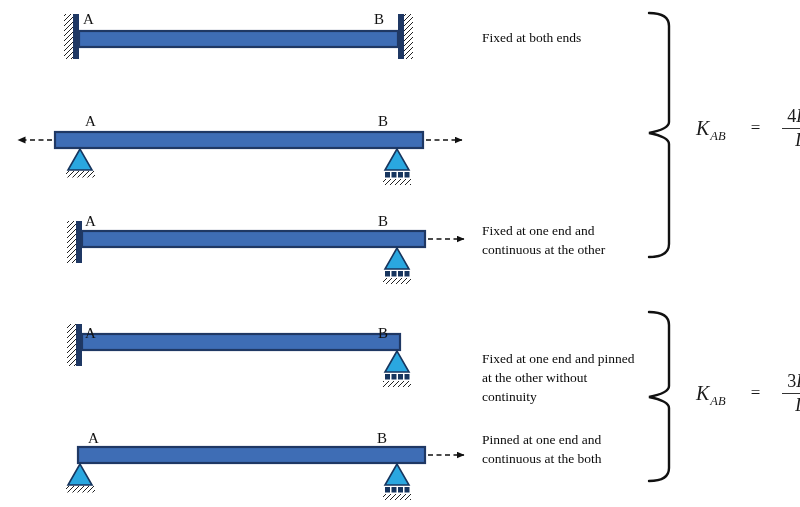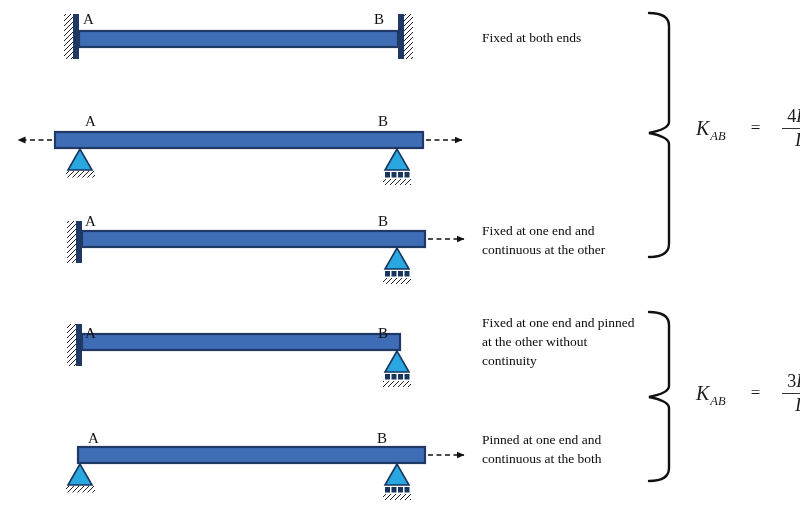--- a/index.html
+++ b/index.html
@@ -128,21 +128,21 @@
   <span class="end-label" style="left:85px;top:214px">A</span>
   <span class="end-label" style="left:378px;top:214px">B</span>
   <span class="end-label" style="left:85px;top:326px">A</span>
   <span class="end-label" style="left:378px;top:326px">B</span>
   <span class="end-label" style="left:88px;top:431px">A</span>
   <span class="end-label" style="left:377px;top:431px">B</span>
 
   <div class="desc" style="top:28px">Fixed at both ends</div>
   <div class="desc" style="top:221px">Fixed at one end and
 continuous at the other</div>
-  <div class="desc" style="top:313px">Fixed at one end and pinned
+  <div class="desc" style="top:349px">Fixed at one end and pinned
 at the other without
 continuity</div>
   <div class="desc" style="top:430px">Pinned at one end and
 continuous at the both</div>
 
   <div class="formula" style="top:106px">
     <span><span class="fk">K</span><span class="fsub">AB</span></span>
     <span class="feq">=</span>
     <span class="frac">
       <span class="num"><span class="mnum">4</span><span class="mvar">EI</span></span>

